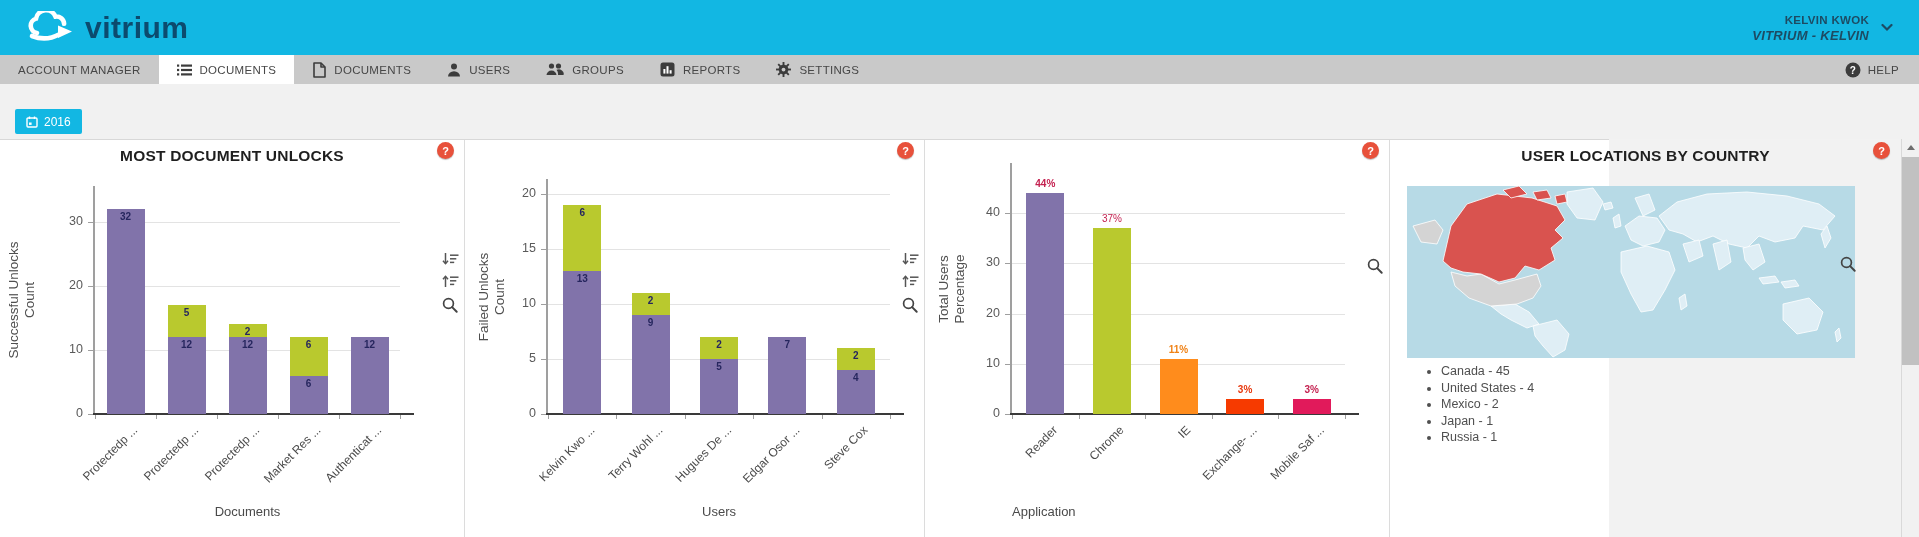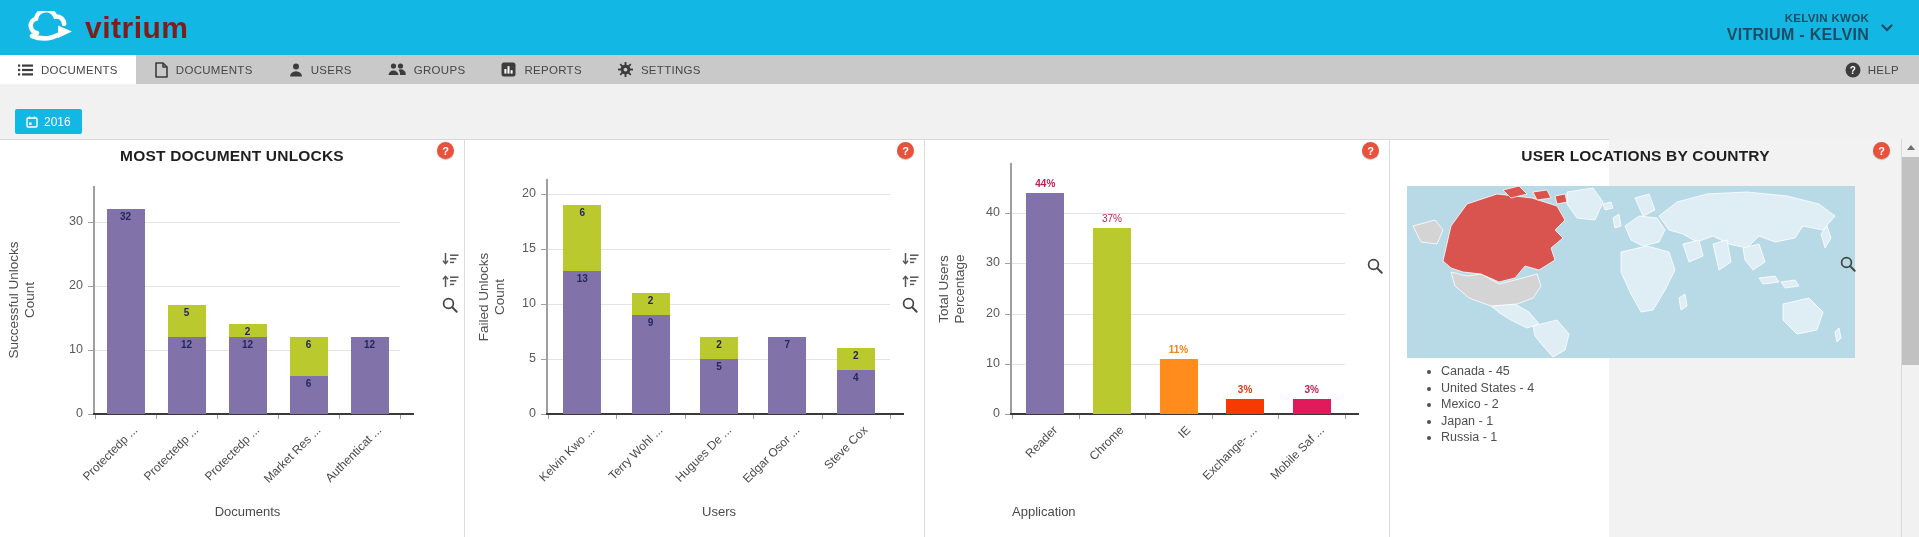--- a/index.html
+++ b/index.html
@@ -2,25 +2,25 @@
 <html><head>
 <meta charset="utf-8">
 <style>
   * { margin:0; padding:0; box-sizing:border-box; }
   body { background:#e8e8e8; font-family:"Liberation Sans", sans-serif; }
   #stage { position:relative; width:1919px; height:537px; overflow:hidden; background:#f2f2f2; }
 
   
   .header { position:absolute; left:0; top:0; width:1919px; height:55px; background:#12b7e3; }
   .logo { position:absolute; left:26px; top:50%; transform:translateY(-50%); display:flex; align-items:center; gap:9px; }
-  .brand { color:#7f1d1d; font-size:30px; font-weight:700; letter-spacing:0.5px; line-height:1; }
+  .brand { color:#0c4a6e; font-size:30px; font-weight:700; letter-spacing:0.5px; line-height:1; }
   .userbox { position:absolute; right:26px; top:50%; transform:translateY(-50%); display:flex; align-items:center; gap:12px; cursor:pointer; }
   .usertext { text-align:right; color:#1d4b63; font-weight:700; }
   .username { font-size:11.5px; letter-spacing:0.3px; }
-  .useracct { font-size:16px; letter-spacing:0.3px; margin-top:2px; }
+  .useracct { font-size:13px; letter-spacing:0.3px; margin-top:2px;font-style:italic; }
 
   
   .nav { position:absolute; left:0; top:55px; width:1919px; height:29px; background:#c9c9c9; display:flex; align-items:stretch; font-size:11.5px; color:#474747; letter-spacing:0.3px; }
   .nav-item { display:flex; align-items:center; gap:8px; padding:0 18px; cursor:pointer; white-space:nowrap; }
   .nav-item.active { background:#fff; }
   .nav-help { margin-left:auto; display:flex; align-items:center; gap:7px; padding:0 20px; cursor:pointer; }
   .nav-icon { display:flex; align-items:center; }
 
   
   .strip { position:absolute; left:0; top:84px; width:1919px; height:55px; background:#f1f1f1; }
@@ -68,20 +68,23 @@
       </div>
       <span class="nav-icon">
         <svg width="12" height="8" viewBox="0 0 12 8">
             <path d="M1.5 1.5 L6 6 L10.5 1.5" stroke="#1d4b63" stroke-width="2.2" fill="none" stroke-linecap="round"></path>
           </svg>
       </span>
     </div>
   </div>
 
   <div class="nav">
+    <div class="nav-item">
+      <span>ACCOUNT MANAGER</span>
+    </div>
     <div class="nav-item active">
       <span class="nav-icon">
         <svg width="15" height="12" viewBox="0 0 15 12" fill="#3c3c3c">
           <rect x="0" y="0.5" width="2.2" height="2.2"></rect>
             <rect x="4" y="0.5" width="11" height="2.2"></rect>
           <rect x="0" y="4.9" width="2.2" height="2.2"></rect>
             <rect x="4" y="4.9" width="11" height="2.2"></rect>
           <rect x="0" y="9.3" width="2.2" height="2.2"></rect>
             <rect x="4" y="9.3" width="11" height="2.2"></rect>
         </svg>

